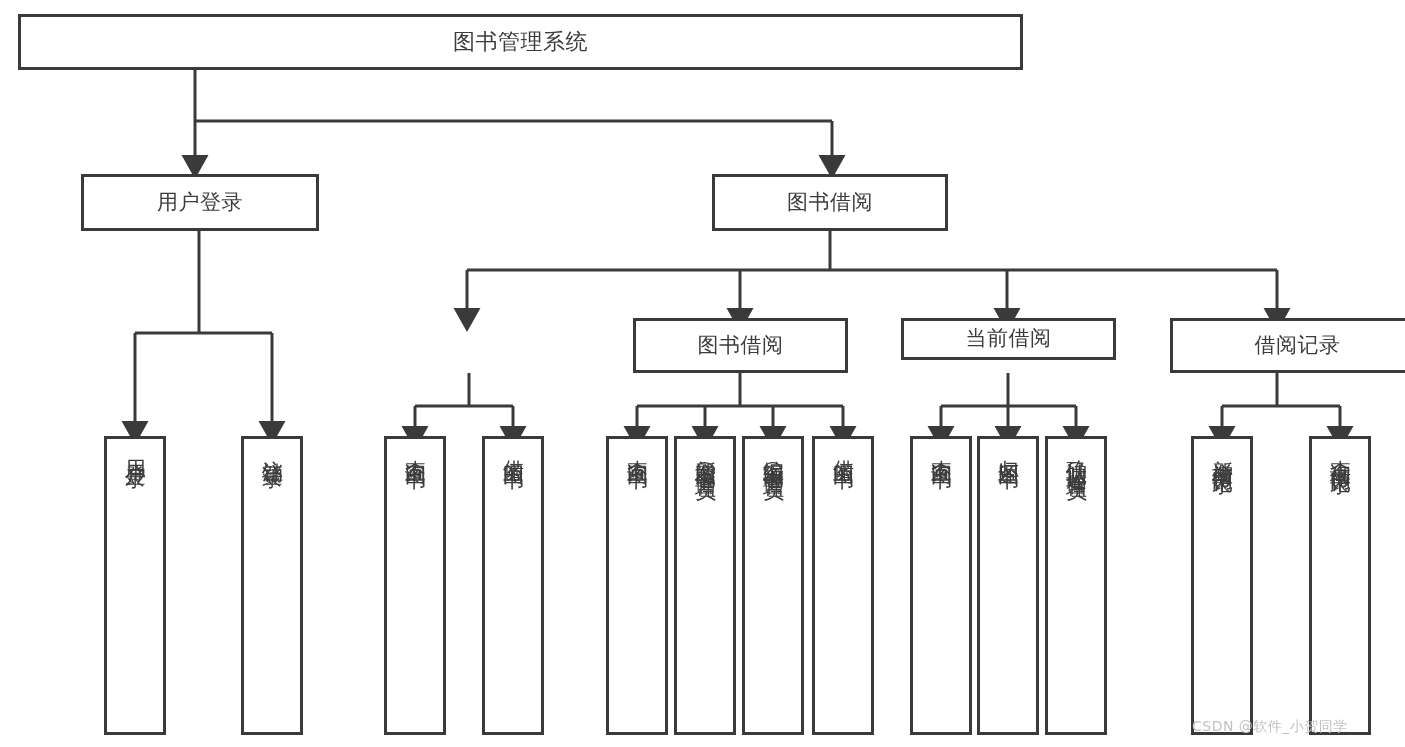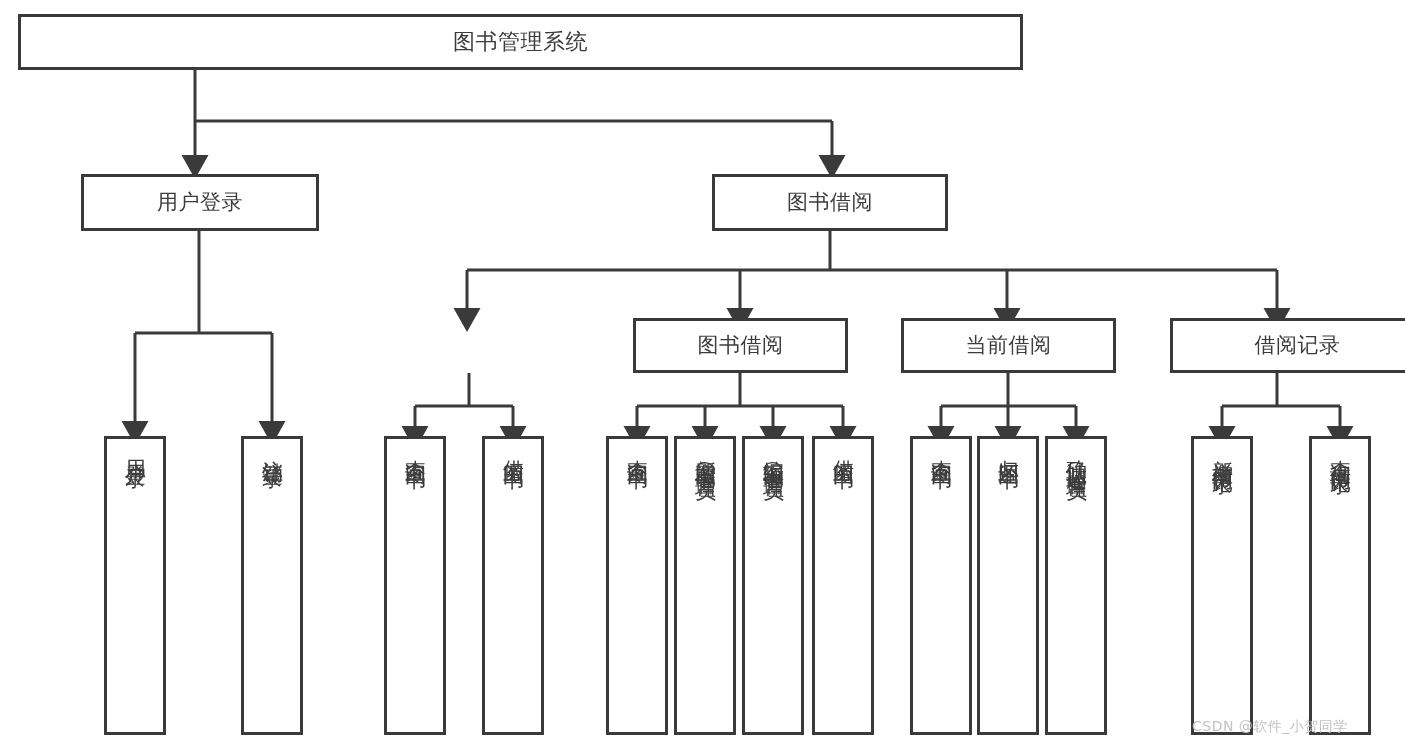--- a/index.html
+++ b/index.html
@@ -135,21 +135,21 @@
   <div class="node h-node" style="left:81px; top:174px; width:238px; height:57px;">
     <span class="node-label">用户登录</span>
   </div>
   <div class="node h-node" style="left:712px; top:174px; width:236px; height:57px;">
     <span class="node-label">图书借阅</span>
   </div>
 
   <div class="node h-node" style="left:633px; top:318px; width:215px; height:55px;">
     <span class="node-label">图书借阅</span>
   </div>
-  <div class="node h-node" style="left:901px; top:318px; width:215px; height:55px;">
+  <div class="node h-node" style="left:901px; top:318px; width:215px; height:42px;">
     <span class="node-label">当前借阅</span>
   </div>
   <div class="node h-node" style="left:1170px; top:318px; width:255px; height:55px;">
     <span class="node-label">借阅记录</span>
   </div>
 
   <div class="node v-node" style="left:104px; top:436px; width:62px; height:299px;">
     <span class="node-label">用户登录</span>
   </div>
   <div class="node v-node" style="left:241px; top:436px; width:62px; height:299px;">

